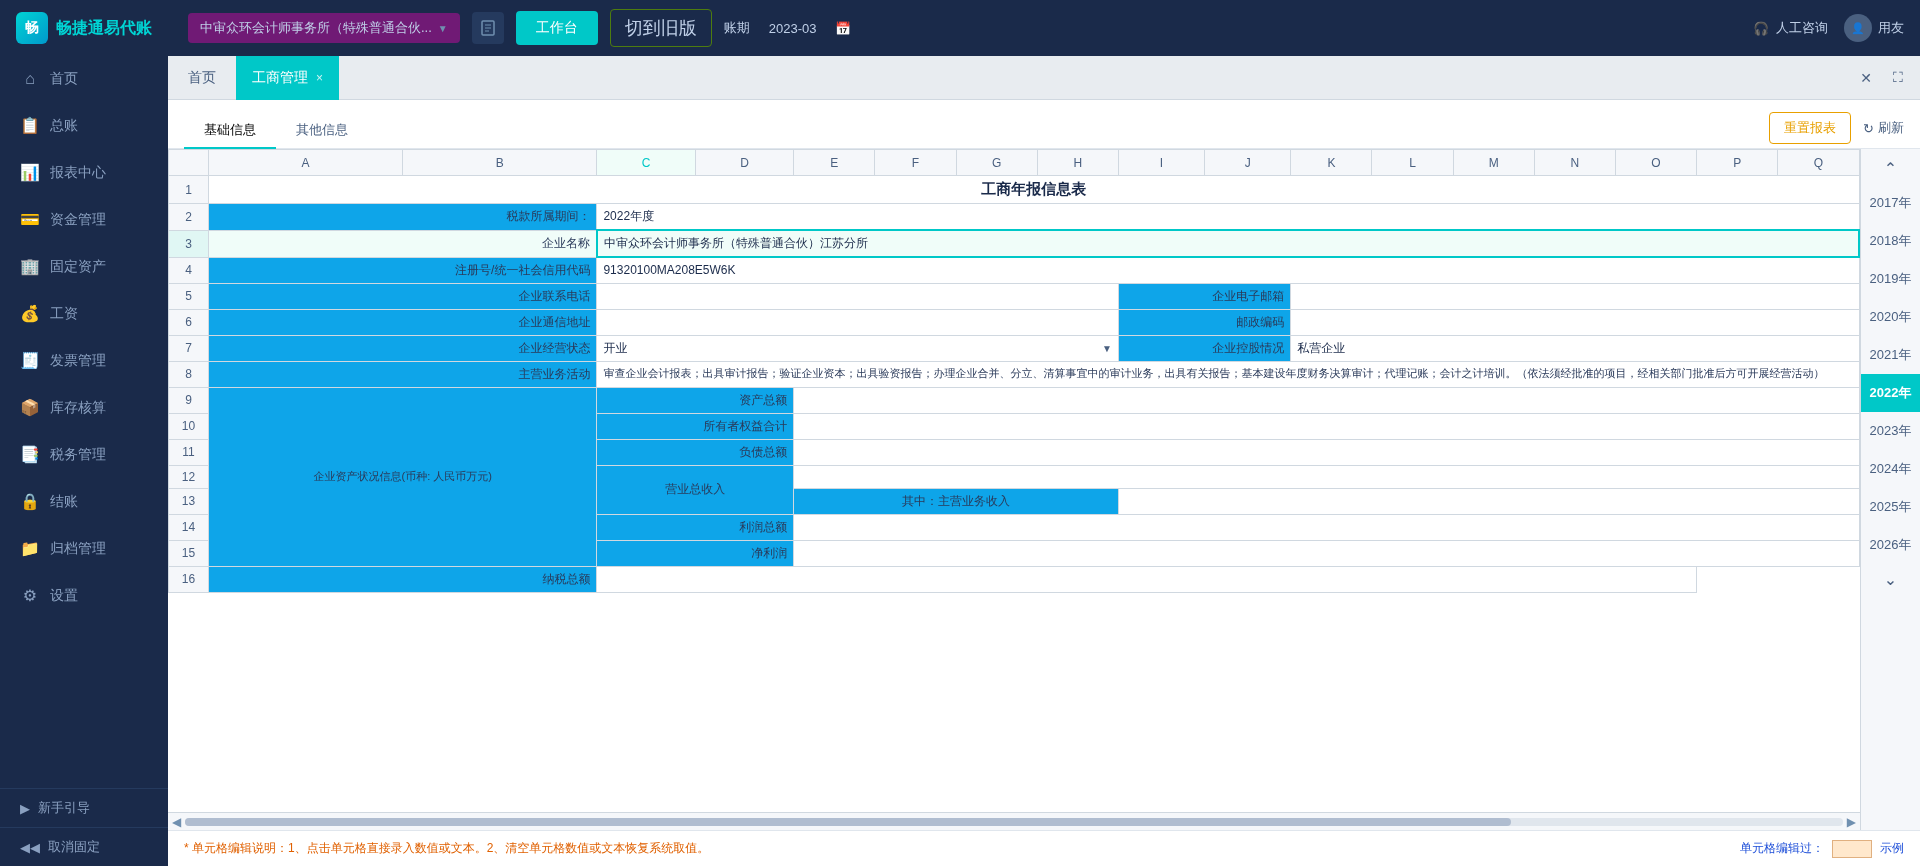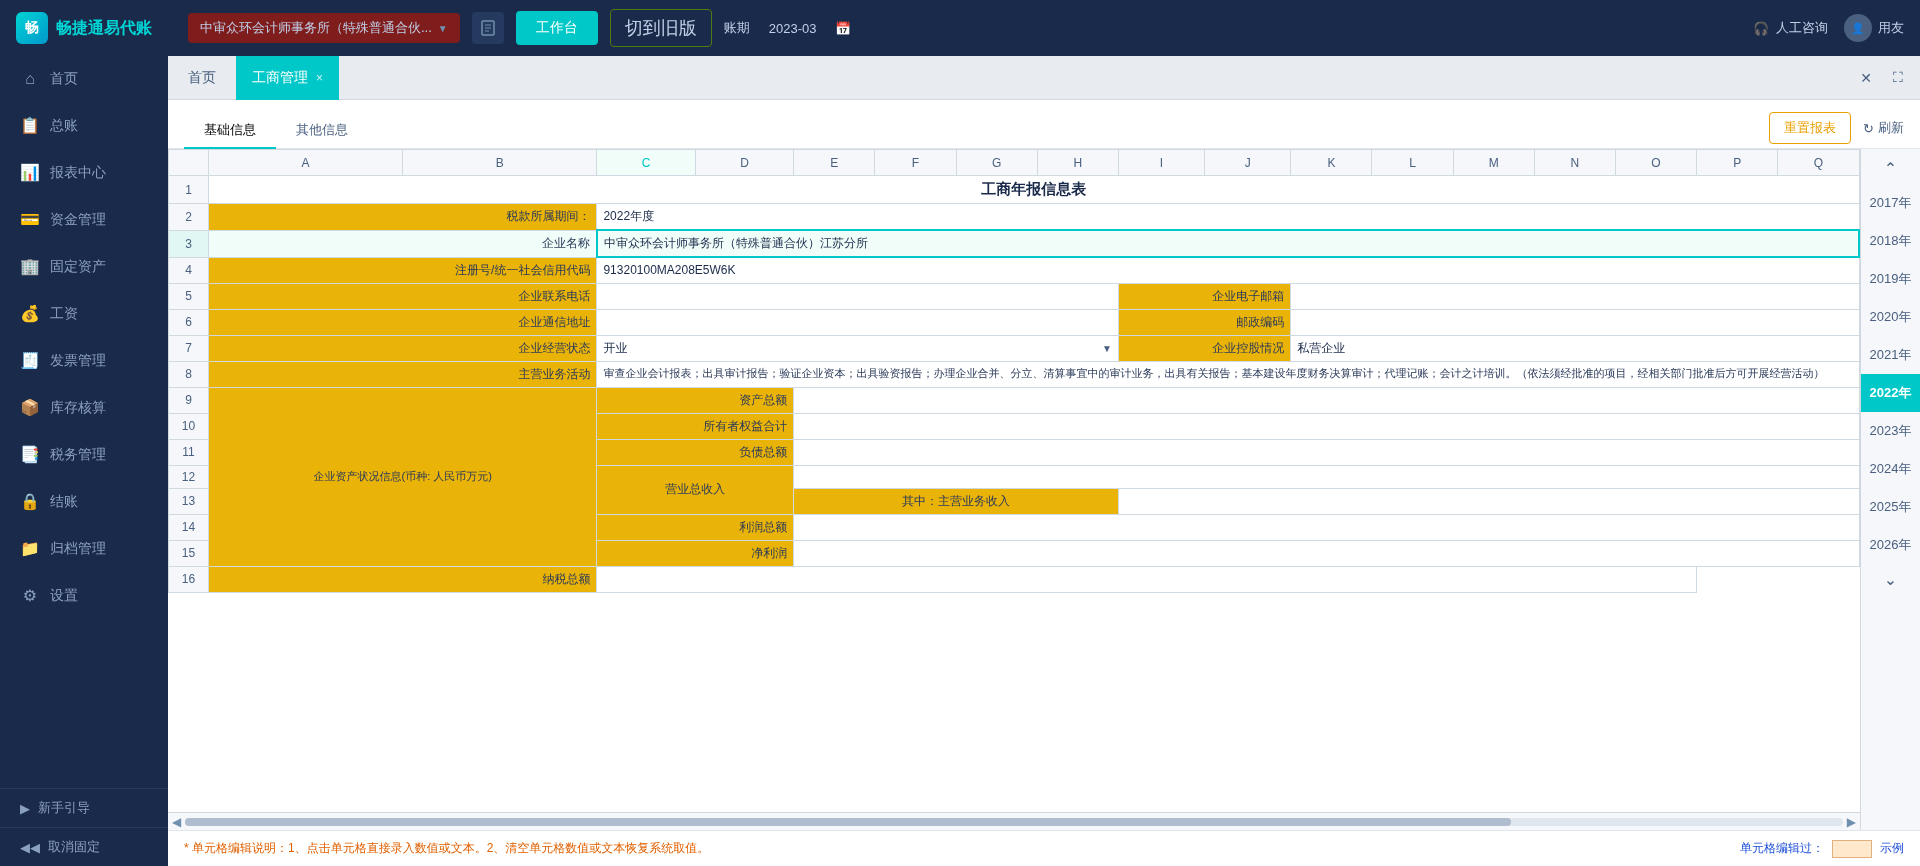--- a/index.html
+++ b/index.html
@@ -5,21 +5,21 @@
     * { margin: 0; padding: 0; box-sizing: border-box; }
     body { font-family: 'Microsoft YaHei', Arial, sans-serif; font-size: 13px; background: #f0f2f5; overflow: hidden; width: 1920px; height: 866px; }
 
     
     .topbar {
       display: flex; align-items: center; height: 56px;
       background: #1a2a4a; padding: 0 16px; gap: 12px;
     }
     .logo-area { display: flex; align-items: center; gap: 8px; color: #00d4d4; font-size: 16px; font-weight: bold; min-width: 160px; }
     .logo-icon { width: 32px; height: 32px; background: linear-gradient(135deg, #00d4d4, #0099cc); border-radius: 6px; display: flex; align-items: center; justify-content: center; color: white; font-size: 14px; }
-    .company-selector { display: flex; align-items: center; background: #7f1d1d; border-radius: 4px; padding: 6px 12px; color: #c0d0e8; font-size: 13px; gap: 6px; cursor: pointer; }
+    .company-selector { display: flex; align-items: center; background: #701a75; border-radius: 4px; padding: 6px 12px; color: #c0d0e8; font-size: 13px; gap: 6px; cursor: pointer; }
     .company-selector .arrow { color: #7090b0; font-size: 10px; }
     .doc-icon { width: 32px; height: 32px; background: #253a5e; border-radius: 4px; display: flex; align-items: center; justify-content: center; color: #7090b0; cursor: pointer; }
     .workbench-btn { background: #00c8c8; color: white; border: none; padding: 8px 20px; border-radius: 4px; font-size: 14px; cursor: pointer; }
     .switch-btn { background: transparent; color: #c0d0e8; border: 1px solid #4d7c0f; padding: 6px 14px; border-radius: 4px; font-size: 18px; cursor: pointer; }
     .period-area { display: flex; align-items: center; color: #c0d0e8; gap: 19px; font-size: 13px; }
     .period-cal { color: #7090b0; cursor: pointer; }
     .topbar-right { margin-left: auto; display: flex; align-items: center; gap: 16px; color: #c0d0e8; font-size: 13px; }
     .user-area { display: flex; align-items: center; gap: 6px; cursor: pointer; }
     .user-avatar { width: 28px; height: 28px; background: #4a6080; border-radius: 50%; display: flex; align-items: center; justify-content: center; color: #c0d0e8; font-size: 11px; }
 
@@ -68,21 +68,21 @@
       background: #f5f7fa; color: #4a6080; font-weight: normal; text-align: center;
       position: sticky; top: 0; z-index: 2; height: 26px; font-size: 12px;
     }
     table.sheet thead th.row-num-header {
       width: 40px; min-width: 40px; background: #f5f7fa; position: sticky; top: 0; left: 0; z-index: 3;
     }
     .row-num { background: #f5f7fa; text-align: center; color: #4a6080; font-size: 12px; width: 40px; min-width: 40px; position: sticky; left: 0; z-index: 1; }
     .row-3 .row-num { background: #e0f7f4; }
     .row-3 td { background: #f0fdf9; }
     .title-cell { text-align: center; font-size: 15px; font-weight: bold; color: #1a2a4a; padding: 10px; margin-top: 32px; }
-    .label-cell { text-align: right; color: #2a3a5a; background: #eab308; }
+    .label-cell { text-align: right; color: #2a3a5a; background: #0ea5e9; }
     .value-cell { color: #1a2a4a; }
     .green-border { border: 2px solid #00c8c8 !important; }
     .col-header-c { background: #f0fdf9 !important; color: #00c8c8 !important; }
     .row-highlight { background: #f0fdf9 !important; margin-left: 13px; }
     
     
     .cell-dropdown { display: flex; align-items: center; justify-content: space-between; }
     .cell-dropdown .dd-arrow { color: #4a6080; font-size: 10px; }
     
     

